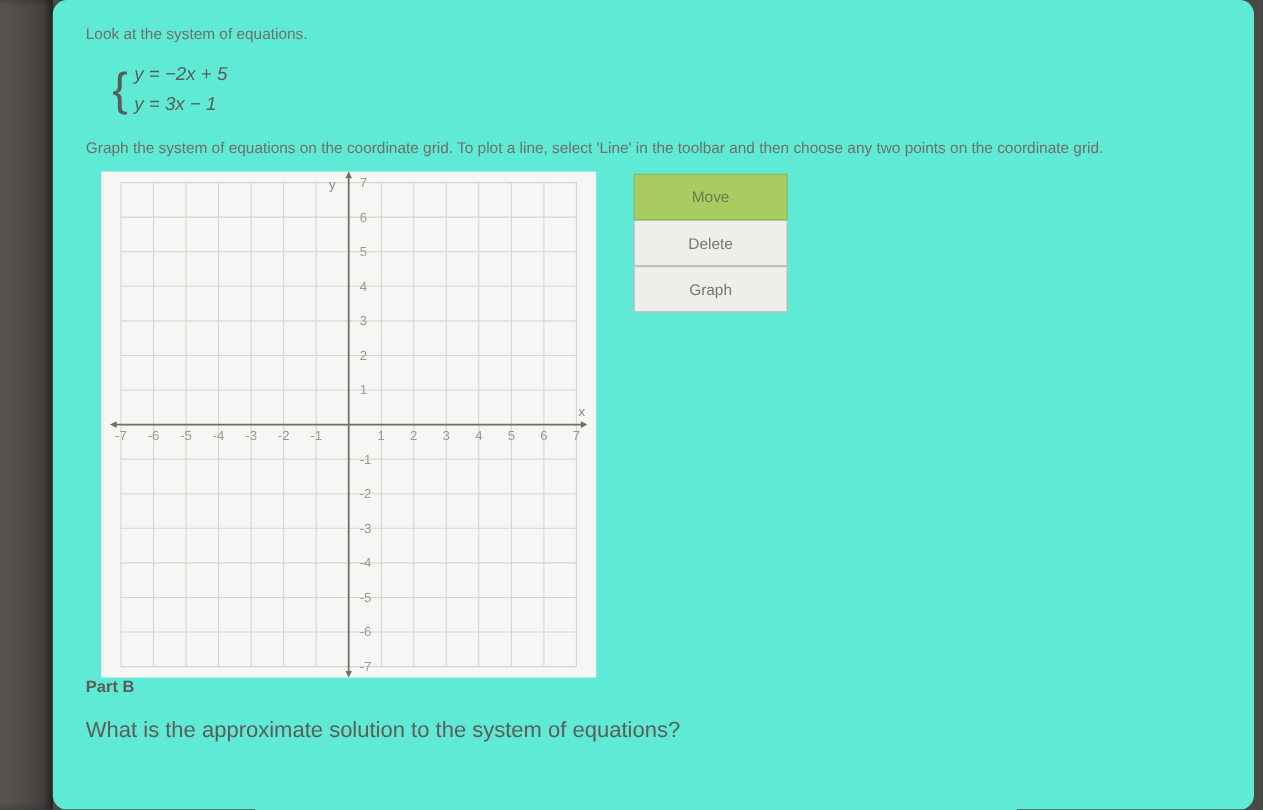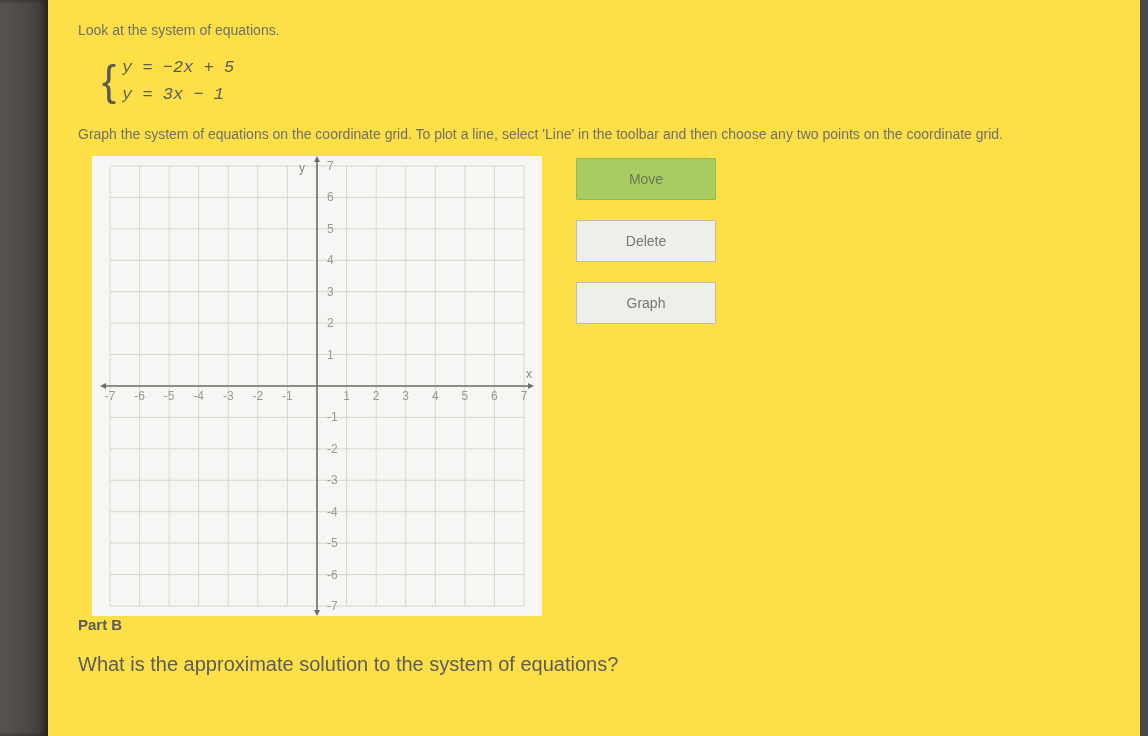--- a/index.html
+++ b/index.html
@@ -15,65 +15,66 @@
       padding: 0 0 0 48px;
       position: relative;
     }
     .left-bezel {
       position: absolute; left: 0; top: 0;
       width: 48px; height: 100%;
       background: linear-gradient(90deg,#585450 0%, #4c4844 60%, #3a3836 100%);
       box-shadow: inset -4px 0 6px rgba(0,0,0,0.4);
     }
     .content {
-      background: #fde047;
+      background: #5eead4;
       width: 1092px; height: 736px;
       padding: 22px 26px 0 30px;
       color: #6e6e6a;
       position: relative;
       overflow: hidden;
+      border-radius: 13px;
     }
     .prompt1 {
       font-size: 14px;
       color: #707068;
       margin-bottom: 16px;
     }
     .equations {
       margin: 10px 0 10px 24px;
       display: flex; align-items: center; gap: 6px;
     }
     .brace {
       font-size: 42px;
       font-weight: 300;
       color: #5a5a56;
       line-height: 0.9;
     }
     .eq-lines {
-      font-family: Liberation Mono, monospace;
+      font-family: Liberation Sans, sans-serif;
       font-size: 17px;
       font-style: italic;
       color: #5c5c58;
       line-height: 1.6;
     }
     .instr {
       font-size: 14px;
       color: #707068;
       margin: 18px 0 14px 0;
     }
     .graph-area {
       display: flex; gap: 34px;
       margin-left: 14px;
     }
     svg.grid {
       display: block;
       background: #f6f6f4;
     }
     .toolbar {
       display: flex; flex-direction: column;
-      gap: 20px;
+      gap: 0;
       width: 140px;
       margin-top: 2px;
     }
     .tb-btn {
       border: 1px solid #bdbdb8;
       padding: 12px 0;
       text-align: center;
       font-size: 14px;
       color: #787870;
       background: #eeeeea;

